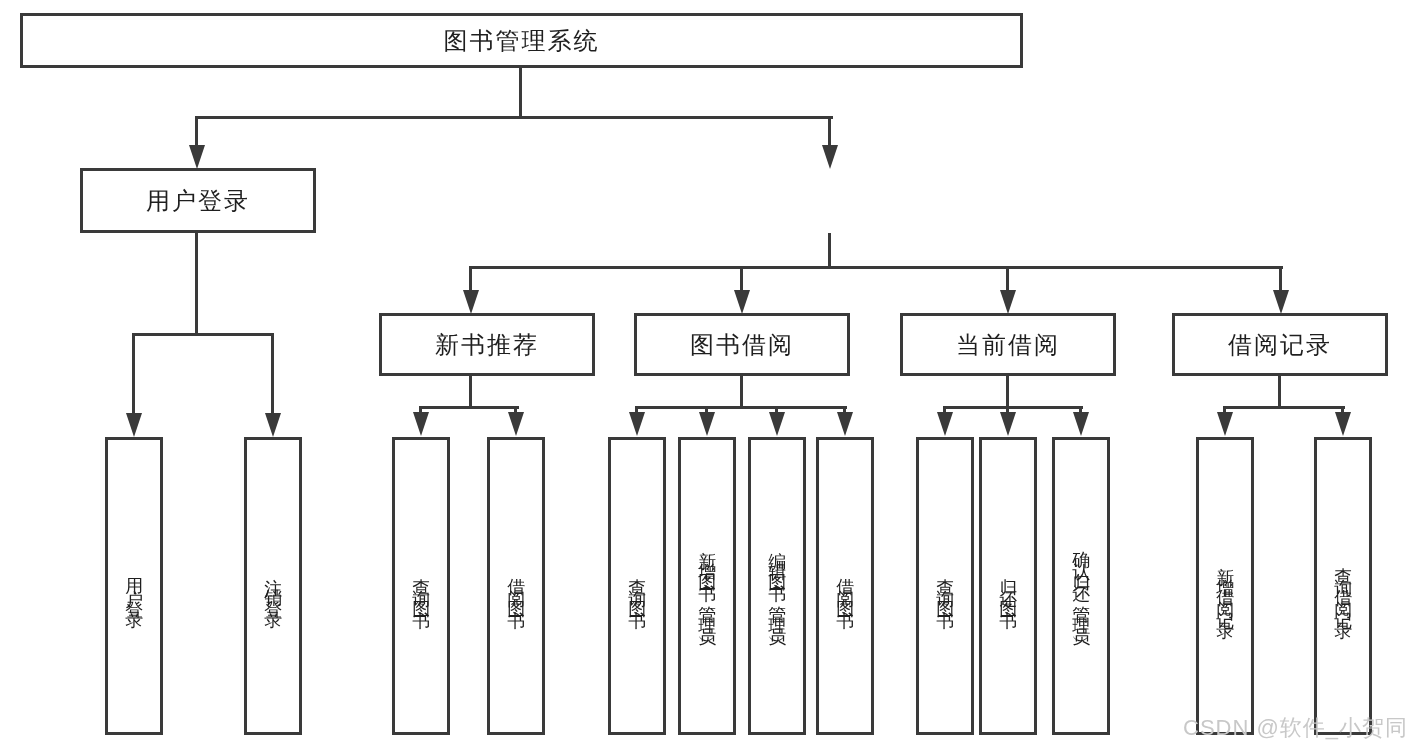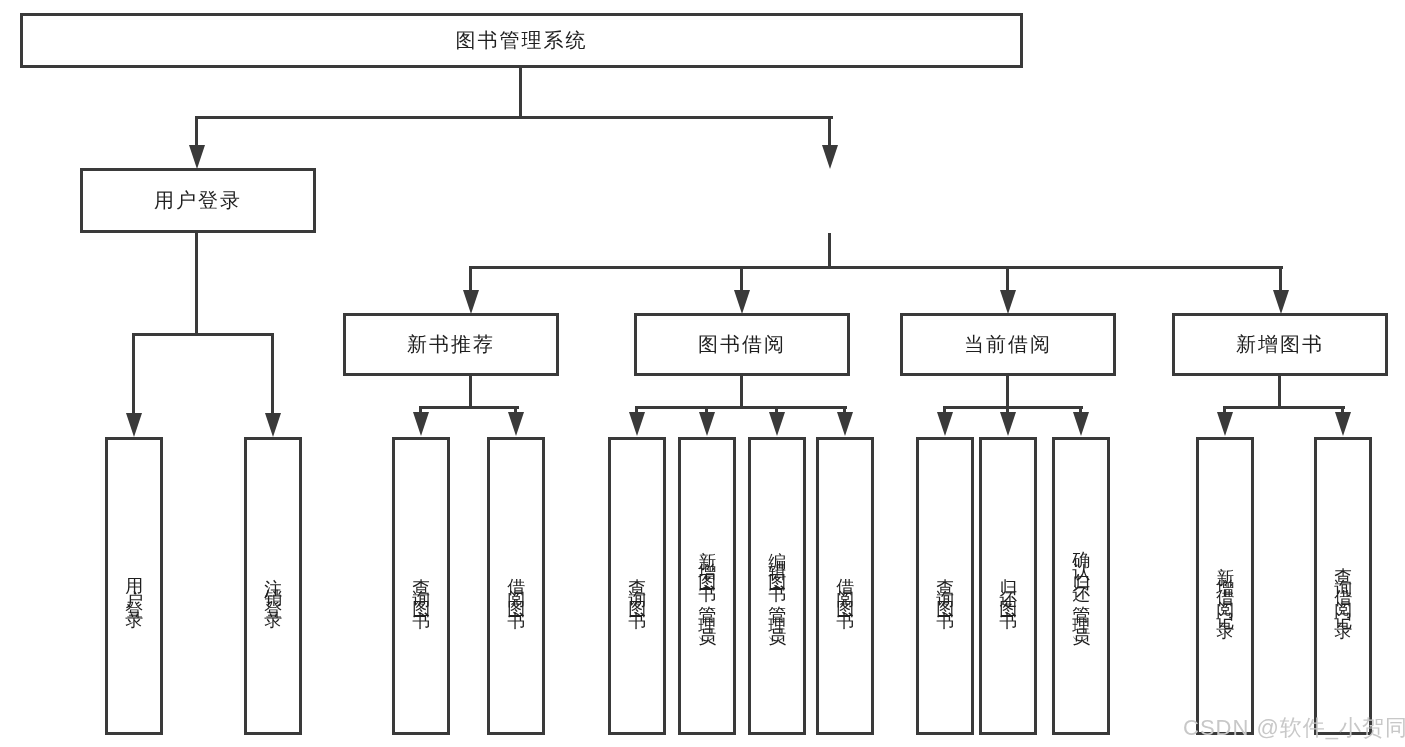--- a/index.html
+++ b/index.html
@@ -10,21 +10,21 @@
   }
   html,body{margin:0;padding:0;background:#fff;}
   body{font-family:"Liberation Sans","DejaVu Sans",sans-serif;}
   .canvas{
     position:relative;width:1405px;height:747px;background:var(--fill);
     overflow:hidden;
   }
   .box{
     position:absolute;box-sizing:border-box;background:var(--fill);
     border:3px solid var(--line);display:flex;align-items:center;justify-content:center;
-    color:var(--text);font-size:20px;letter-spacing:2px;white-space:nowrap;
+    color:var(--text);font-size:24px;letter-spacing:2px;white-space:nowrap;
   }
   .vbox{
     position:absolute;box-sizing:border-box;background:var(--fill);
     border:3px solid var(--line);display:flex;align-items:center;justify-content:center;
     color:var(--text);
   }
   .vbox span{
     writing-mode:vertical-rl;text-orientation:mixed;
     font-size:18px;line-height:1.15;letter-spacing:11px;
   }
@@ -43,27 +43,27 @@
 </head>
 <body>
 
 <div class="canvas">
 
   <div class="box" style="left:20px;top:13px;width:1003px;height:55px">图书管理系统</div>
 
   <div class="box" style="left:80px;top:168px;width:236px;height:65px">用户登录</div>
 
 
-  <div class="box" style="left:343px;top:313px;width:216px;height:63px">新书推荐</div>
+  <div class="box" style="left:379px;top:313px;width:216px;height:63px">新书推荐</div>
 
   <div class="box" style="left:900px;top:313px;width:216px;height:63px">当前借阅</div>
 
   <div class="box" style="left:634px;top:313px;width:216px;height:63px">图书借阅</div>
 
-  <div class="box" style="left:1172px;top:313px;width:216px;height:63px">新增图书</div>
+  <div class="box" style="left:1172px;top:313px;width:216px;height:63px">借阅记录</div>
 
   <div class="vbox" style="left:105px;top:437px;width:58px;height:298px">
     <span>用户登录</span>
   </div>
   <div class="vbox" style="left:244px;top:437px;width:58px;height:298px">
     <span>注销登录</span>
   </div>
 
   <div class="vbox" style="left:392px;top:437px;width:58px;height:298px">
     <span>查询图书</span>

